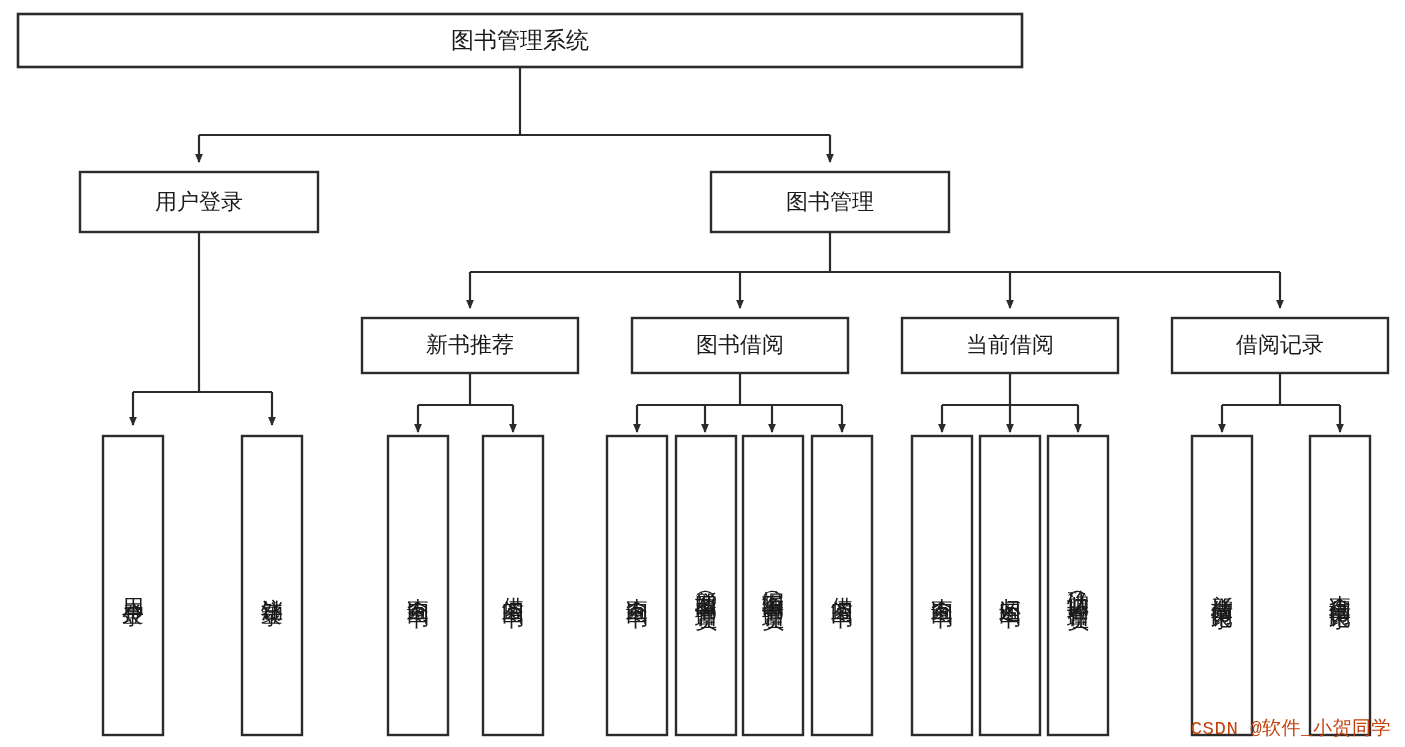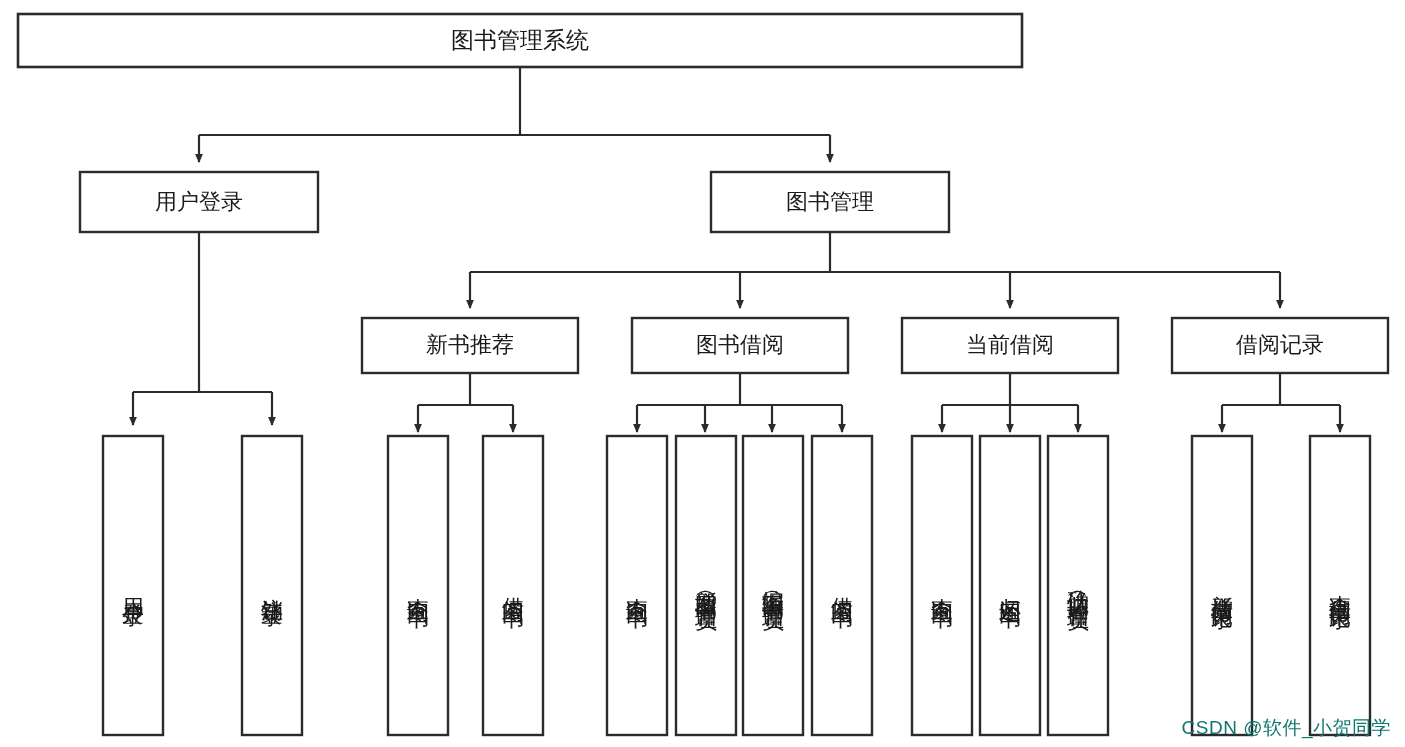--- a/index.html
+++ b/index.html
@@ -66,23 +66,23 @@
     line-height: 1.08;
     color: #1a1a1a;
     letter-spacing: 3px;
     white-space: nowrap;
     box-sizing: border-box;
   }
   .watermark {
     position: absolute;
     right: 14px;
     bottom: 6px;
-    font-family: Liberation Sans, sans-serif;
+    font-family: Liberation Mono, monospace;
     font-size: 19px;
-    color: #0f766e;
+    color: #c2410c;
     letter-spacing: 0.5px;
     user-select: none;
     pointer-events: none;
   }
 </style>
 </head>
 <body>
 
 <div id="diagram-root">
 

